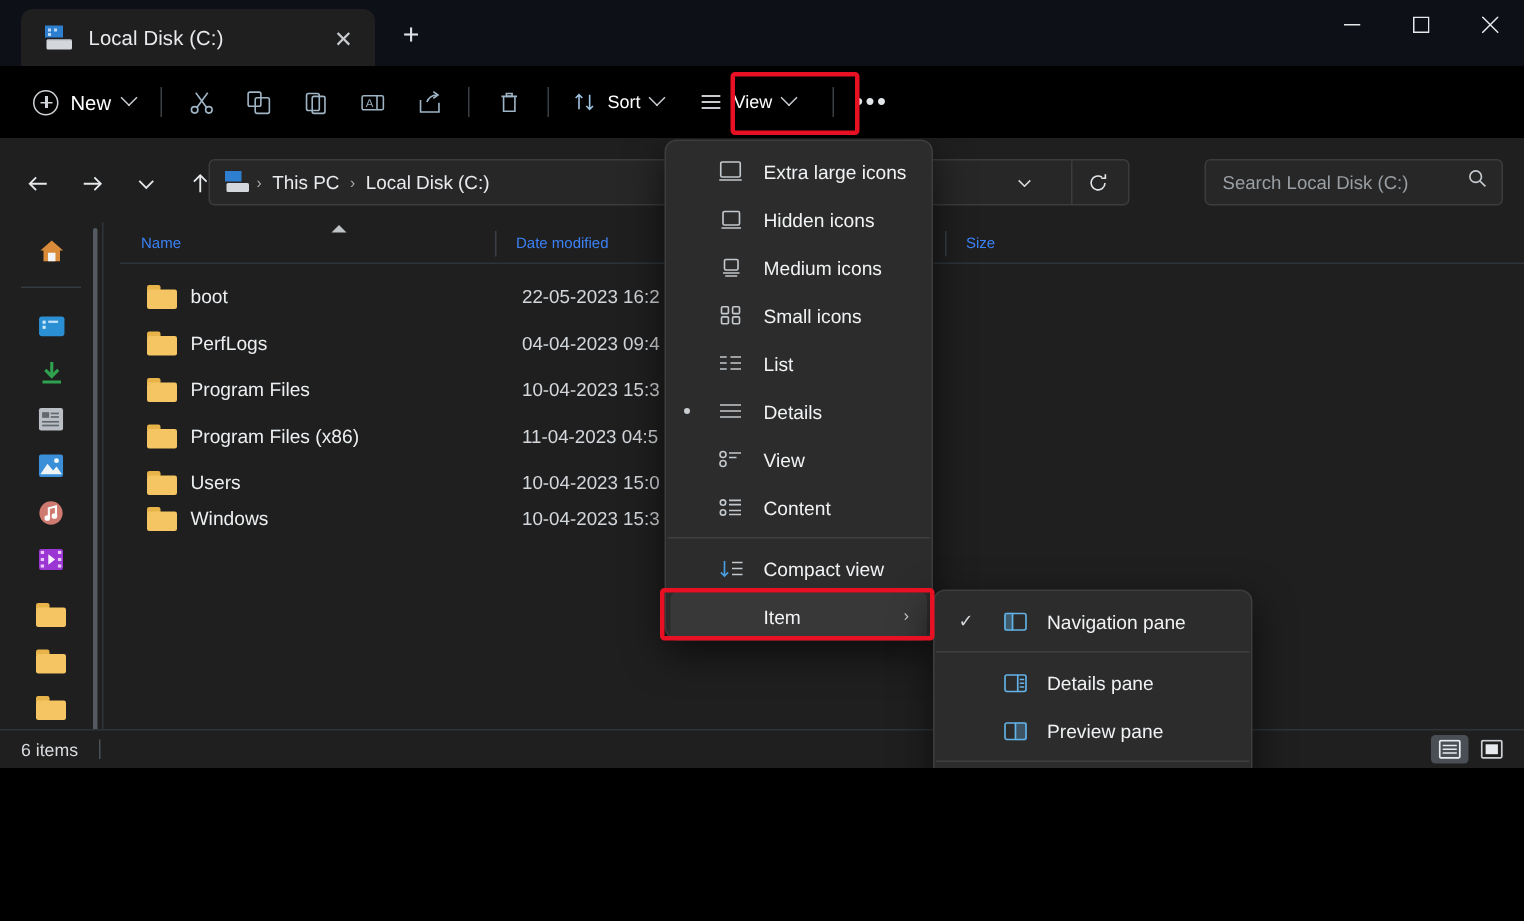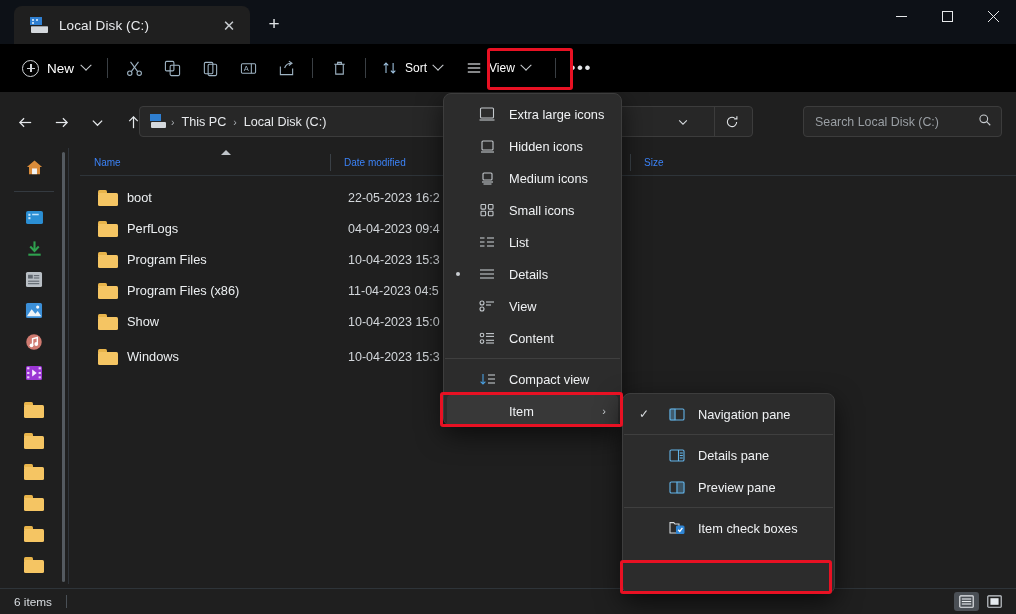--- a/index.html
+++ b/index.html
@@ -4,21 +4,21 @@
 <style>
   * { box-sizing: border-box; margin: 0; padding: 0; }
   html, body {
     width: 1016px; height: 614px;
     background: #000;
     font-family: "Liberation Sans", sans-serif;
     overflow: hidden;
   }
   .window {
     position: relative;
-    width: 1016px; height: 614px;
+    width: 1016px; height: 512px;
     background: #1f1f1f;
     overflow: hidden;
   }
 
   
   .titlebar {
     position: absolute; left: 0; top: 0; width: 1016px; height: 44px;
     background: #0d1117;
   }
   .tab {
@@ -651,24 +651,24 @@
         <span class="body"></span>
       </span>
     <span class="fname">Program Files (x86)</span>
     <span class="fdate">11-04-2023 04:5</span>
   </div>
   <div class="row" style="top:306px;">
     <span class="folder ficon">
         <span class="tabp"></span>
         <span class="body"></span>
       </span>
-    <span class="fname">Show</span>
+    <span class="fname">Users</span>
     <span class="fdate">10-04-2023 15:0</span>
   </div>
-  <div class="row" style="top:341px;">
+  <div class="row" style="top:330px;">
     <span class="folder ficon">
         <span class="tabp"></span>
         <span class="body"></span>
       </span>
     <span class="fname">Windows</span>
     <span class="fdate">10-04-2023 15:3</span>
   </div>
 
   <div class="menu">
     <div class="mi">

